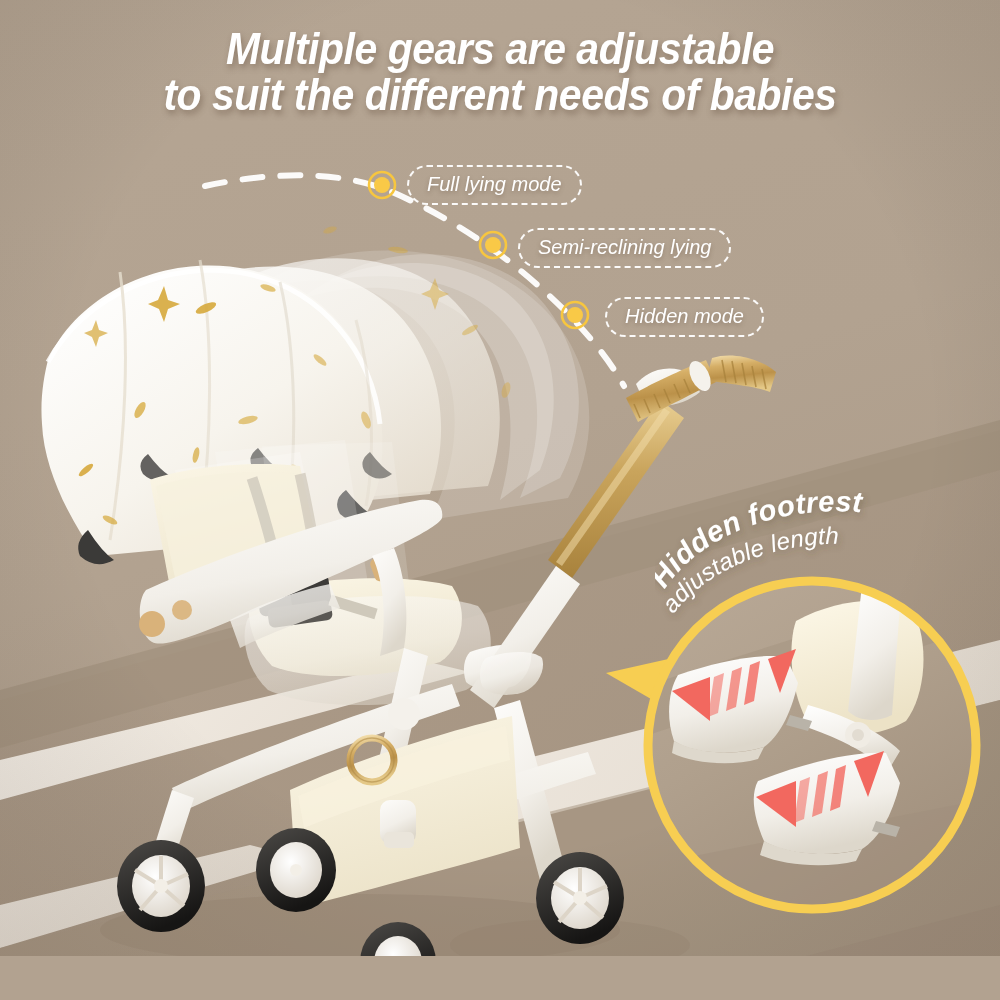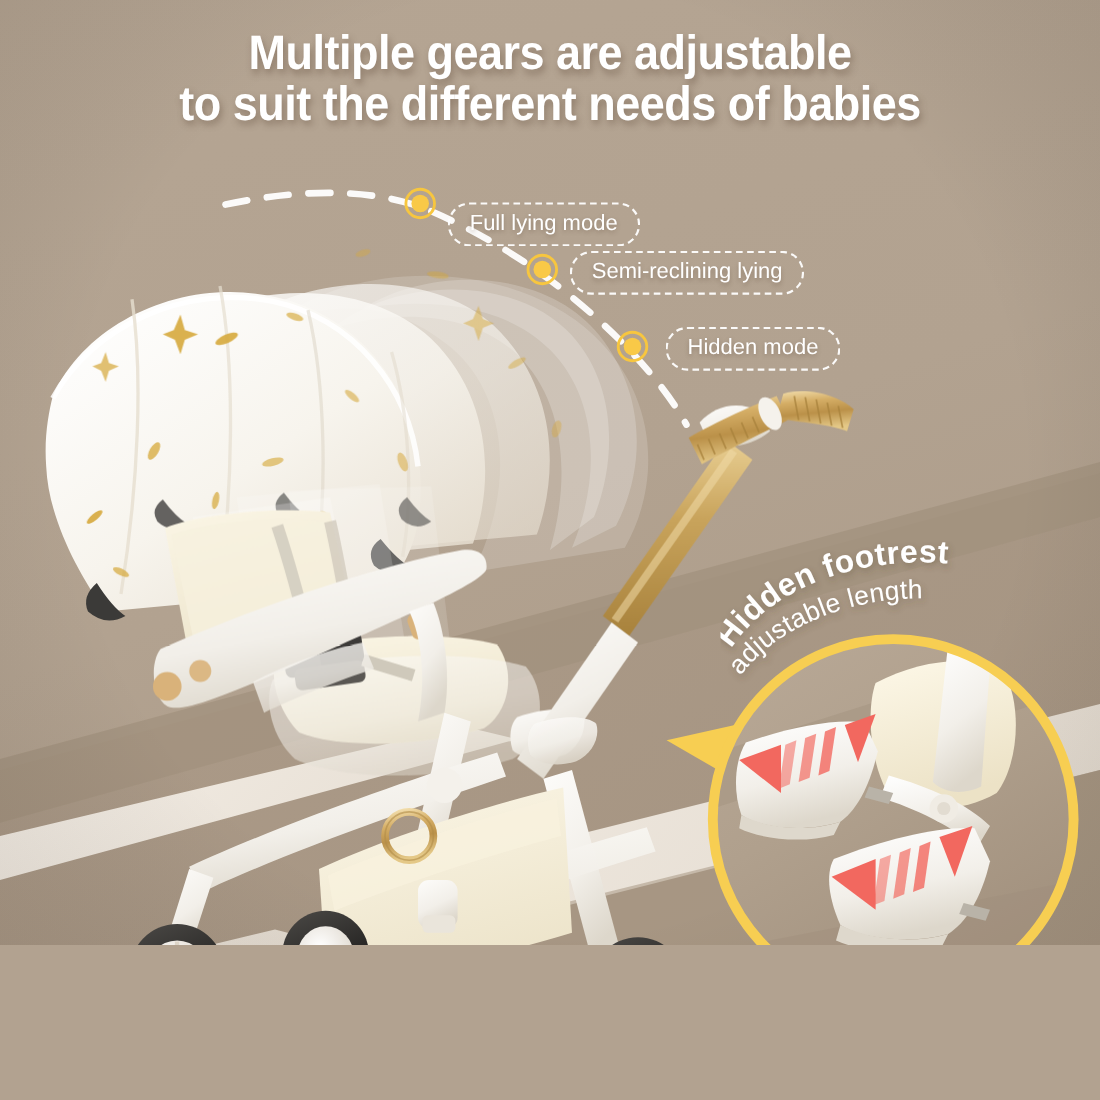--- a/index.html
+++ b/index.html
@@ -3,21 +3,21 @@
 <meta charset="utf-8">
 <style>
   * { margin:0; padding:0; box-sizing:border-box; }
   html,body { width:1000px; height:1000px; }
   body {
     font-family:"Liberation Sans", sans-serif;
     background:#b2a290;
     overflow:hidden;
     position:relative;
   }
-  #stage { position:absolute; inset:0; width:1000px; height:859px; overflow:hidden; }
+  #stage { position:absolute; inset:0; width:1000px; height:956px; overflow:hidden;font-style:italic; }
   .abs { position:absolute; }
 
   
   #bg { inset:0; }
   #bg svg { display:block; }
 
   
   #headline {
     top:26px; left:0; width:1000px;
     text-align:center;
@@ -37,21 +37,21 @@
     border:2px dashed rgba(255,255,255,0.95);
     border-radius:999px;
     color:#ffffff;
     font-size:20px;
     font-weight:500;
     padding:6px 18px 7px;
     white-space:nowrap;
     text-shadow:0 2px 4px rgba(90,70,52,0.35);
     background:transparent;
   }
-  #pill-full  { left:407px; top:184px; }
+  #pill-full  { left:407px; top:165px; }
   #pill-semi  { left:518px; top:228px; }
   #pill-sit   { left:605px; top:297px; }
 
   .dot { width:30px; height:30px; }
   #dot-full { left:367px; top:170px; }
   #dot-semi { left:478px; top:230px; }
   #dot-sit  { left:560px; top:300px; }
 
   
   #callout-text { left:655px; top:492px; width:330px; height:130px; }

